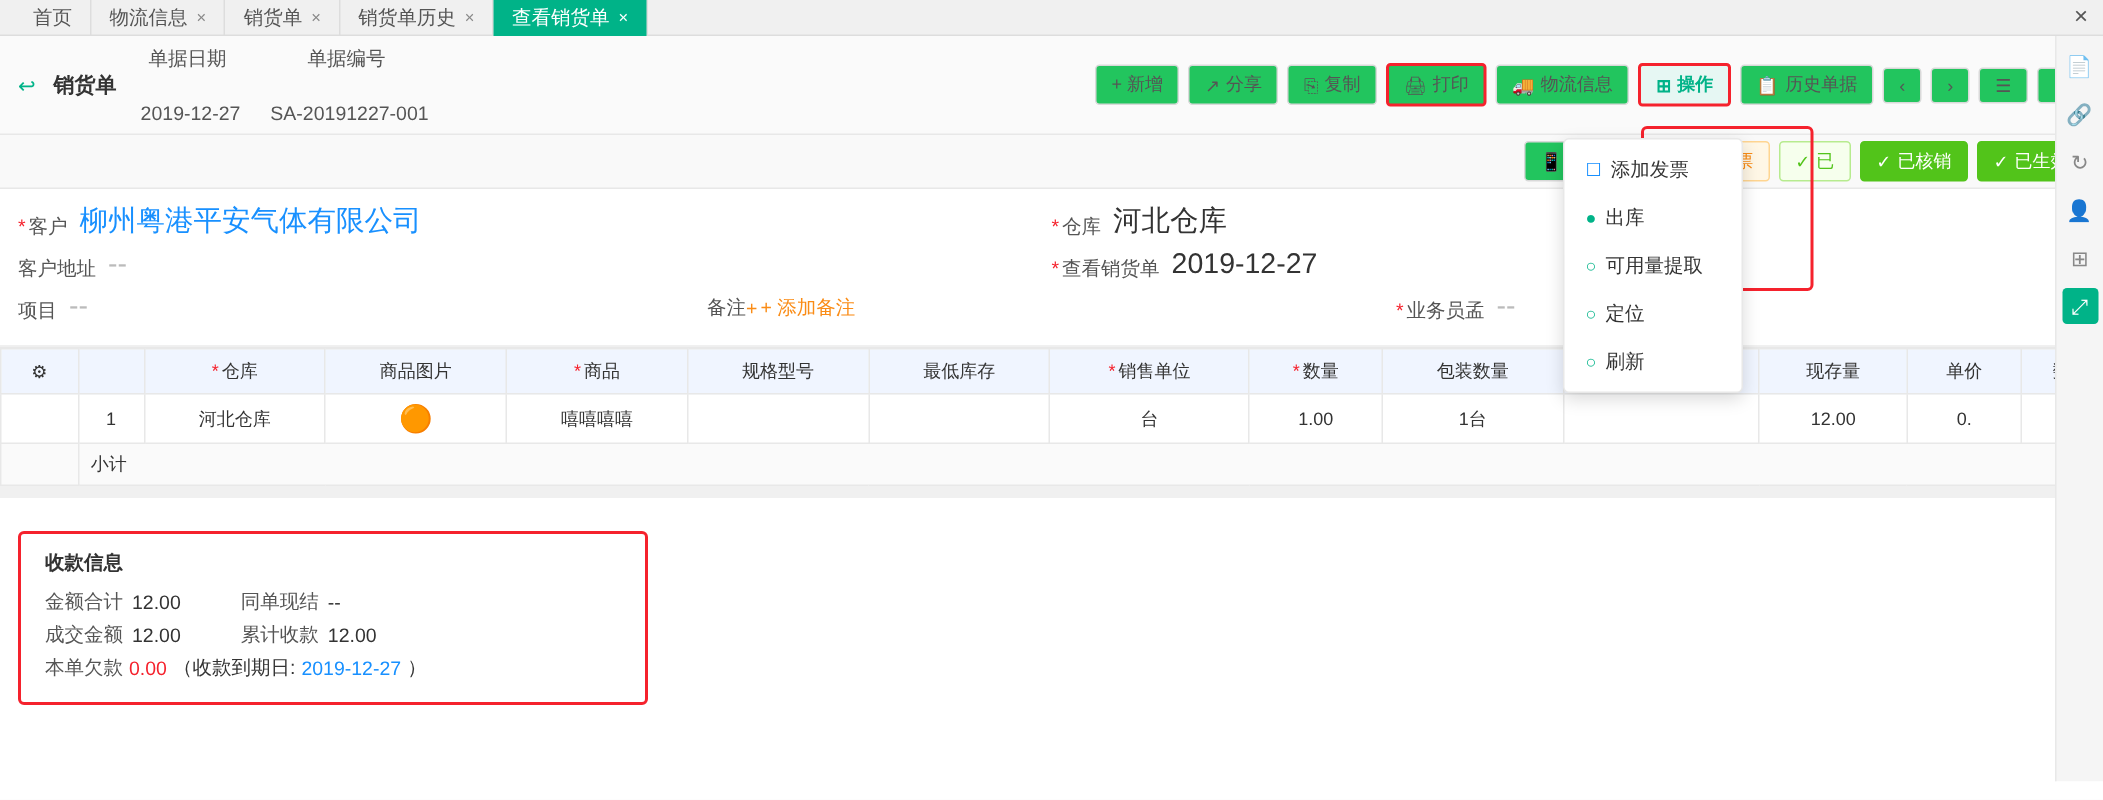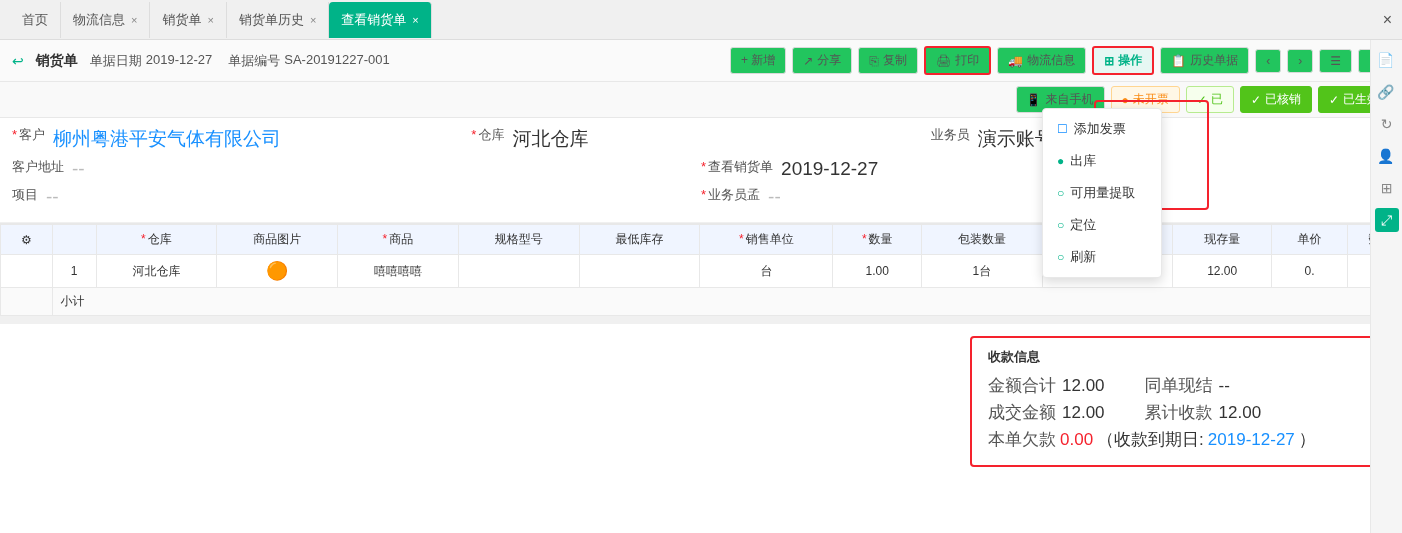--- a/index.html
+++ b/index.html
@@ -1,21 +1,21 @@
 <!DOCTYPE html>
 <html><head>
   <meta charset="utf-8">
   <style>
     * { box-sizing: border-box; margin: 0; padding: 0; }
     body { font-family: 'Microsoft YaHei', Arial, sans-serif; font-size: 13px; background: #f5f5f5; color: #333; }
 
     
     .tab-bar {
       display: flex; align-items: center; background: #f0f0f0; border-bottom: 1px solid #ddd;
-      padding: 0 10px; height: 40px; position: relative;
+      padding: 0 10px; height: 24px; position: relative;
     }
     .tab-item {
       display: flex; align-items: center; padding: 0 12px; height: 36px; cursor: pointer;
       font-size: 13px; color: #555; white-space: nowrap; position: relative;
       border-right: 1px solid #ddd;
     }
     .tab-item.active {
       background: #00b388; color: #fff; border-radius: 4px 4px 0 0;
     }
     .tab-item .close-icon { margin-left: 6px; font-size: 11px; color: #888; cursor: pointer; }
@@ -30,66 +30,66 @@
 
     
     .doc-header {
       display: flex; align-items: center; justify-content: space-between;
       padding: 6px 12px; border-bottom: 1px solid #e8e8e8; background: #fafafa;
     }
     .doc-title-area { display: flex; align-items: center; gap: 12px; }
     .doc-icon { color: #00b388; font-size: 14px; }
     .doc-type-label { font-weight: bold; font-size: 14px; color: #333; }
     .doc-meta { display: flex; align-items: center; gap: 16px; font-size: 13px; color: #555; }
-    .doc-meta span { display: flex; align-items: flex-start; gap: 0; }
+    .doc-meta span { display: flex; align-items: center; gap: 20px; flex-direction: column; }
 
     
     .toolbar {
       display: flex; align-items: center; gap: 6px;
     }
     .btn {
       display: inline-flex; align-items: center; gap: 4px; padding: 4px 10px;
       border: 1px solid #d9d9d9; border-radius: 3px; background: #22c55e;
       cursor: pointer; font-size: 12px; color: #555; white-space: nowrap;
     }
 
     
     .action-bar {
       display: flex; align-items: center; justify-content: flex-end; gap: 6px;
       padding: 4px 12px; border-bottom: 1px solid #e8e8e8; background: #f9f9f9;
     }
 
     
     .form-section { padding: 8px 12px; border-bottom: 1px solid #f0f0f0; }
     .form-row { display: flex; align-items: center; gap: 0; margin-bottom: 6px; }
-    .form-field { display: flex; align-items: flex-start; flex: 1; min-width: 0; }
+    .form-field { display: flex; align-items: flex-end; flex: 1; min-width: 0; }
     .field-label { color: #555; white-space: nowrap; font-size: 13px; min-width: fit-content; }
     .field-label.required::before { content: '*'; color: #f5222d; margin-right: 2px; }
     .field-value { color: #333; margin-left: 8px; font-size: 19px; }
     .field-value.link { color: #1890ff; cursor: pointer; }
     .field-value.placeholder { color: #bbb; }
 
     
     .table-wrapper { overflow-x: auto; border-top: 1px solid #e8e8e8; }
     table { width: 100%; border-collapse: collapse; font-size: 12px; }
     thead tr { background: #f0f5ff; }
     th { padding: 6px 8px; border: 1px solid #e8e8e8; font-weight: normal; color: #333; white-space: nowrap; text-align: center; }
     th.required::before { content: '*'; color: #f5222d; margin-right: 2px; }
     td { padding: 5px 8px; border: 1px solid #e8e8e8; color: #333; text-align: center; }
     tr.data-row:nth-child(odd) { background: #fff; }
     tr.subtotal-row { background: #fafafa; }
 
     
-    .bottom-section { display: flex; padding: 12px 12px; gap: 20px; justify-content: flex-end; }
+    .bottom-section { display: flex; padding: 22px 12px; gap: 20px; }
     .payment-info {
       border: 2px solid #f5222d; border-radius: 4px; padding: 10px 16px;
       min-width: 420px; background: #fff;
     }
     .payment-title { font-weight: bold; font-size: 13px; margin-bottom: 8px; }
-    .payment-row { display: flex; align-items: center; gap: 40px; margin-bottom: 4px; font-size: 17px; }
+    .payment-row { display: flex; align-items: center; gap: 40px; margin-bottom: 4px; font-size: 13px; }
     .payment-field { display: flex; align-items: center; gap: 6px; }
     .payment-field .label { color: #555; white-space: nowrap; }
     .payment-field .value { color: #333; }
     .payment-field .value.red { color: #f5222d; }
     .payment-field .value.blue { color: #1890ff; }
 
     
     .right-sidebar {
       position: absolute; right: 0; top: 0; width: 32px; height: 100%;
       background: #f5f5f5; border-left: 1px solid #e8e8e8;
@@ -241,39 +241,42 @@
     <div class="form-section">
       <div class="form-row">
         <div class="form-field" style="flex:2;">
           <span class="field-label required">客户</span>
           <span class="field-value link">柳州粤港平安气体有限公司</span>
         </div>
         <div class="form-field" style="flex:2;">
           <span class="field-label required">仓库</span>
           <span class="field-value">河北仓库</span>
         </div>
-        <div class="form-field" style="flex:2;">
-          <span class="field-label">业务员</span>
-          <span class="field-value">演示账号</span>
-        </div>
       </div>
       <div class="form-row">
         <div class="form-field" style="flex:2;">
           <span class="field-label">客户地址</span>
           <span class="field-value placeholder">--</span>
         </div>
         <div class="form-field" style="flex:2;">
           <span class="field-label required">查看销货单</span>
           <span class="field-value">2019-12-27</span>
         </div>
       </div>
       <div class="form-row">
         <div class="form-field" style="flex:2;">
           <span class="field-label">项目</span>
           <span class="field-value placeholder">--</span>
+        </div>
+        <div class="form-field" style="flex:2;">
+          <span class="field-label">备注</span>
+          <span class="add-note">
+            <span>+</span>
+            <span>+ 添加备注</span>
+          </span>
         </div>
         <div class="form-field" style="flex:2;">
           <span class="field-label required">业务员孟</span>
           <span class="field-value placeholder">--</span>
         </div>
       </div>
     </div>
 
     <div class="table-wrapper">
       <table>

